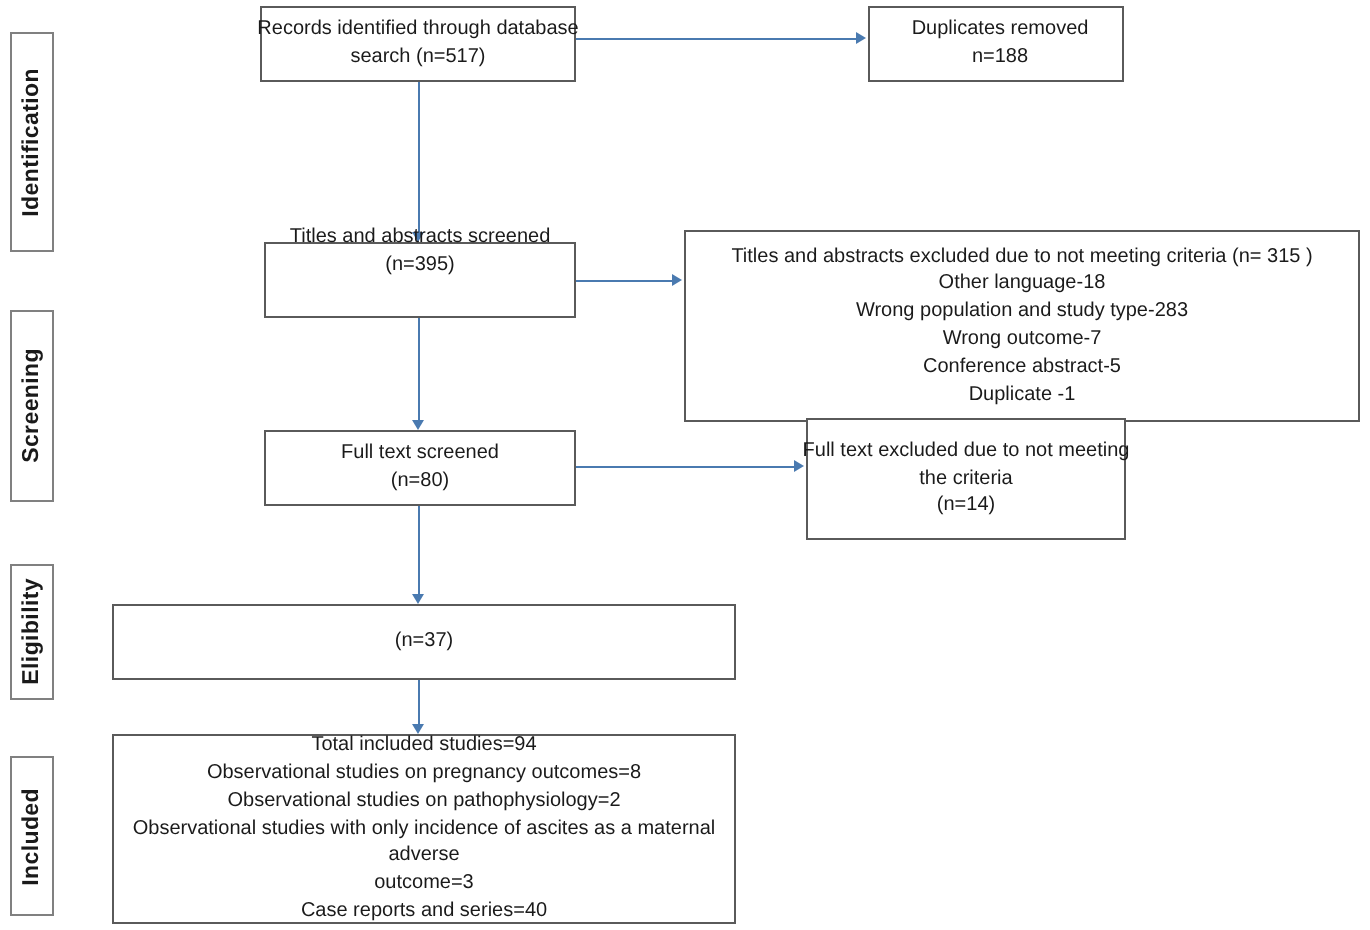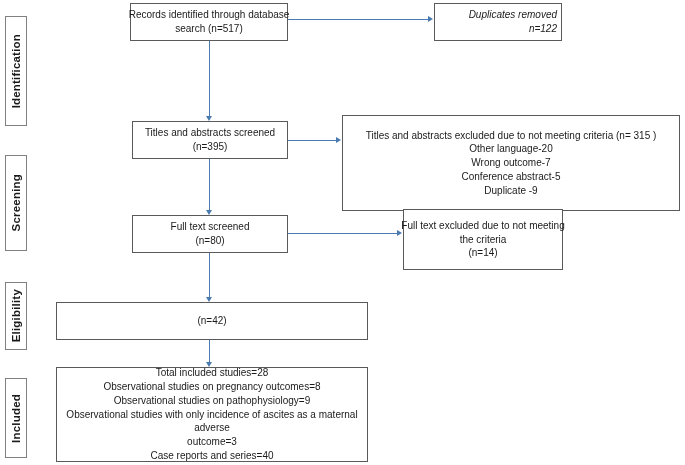--- a/index.html
+++ b/index.html
@@ -44,23 +44,22 @@
     border: 1px solid #5a5a5a;
     background: #ffffff;
     box-sizing: border-box;
     display: flex;
     flex-direction: column;
     align-items: center;
     justify-content: center;
     padding: 18px 4px;
   }
   .flow-box.left-align {
-    align-items: flex-end;
+    align-items: center;
     padding-left: 8px;
-    font-style: italic;
   }
   .flow-line {
     font-family: "Liberation Sans", sans-serif;
     font-size: 10px;
     color: #1a1a1a;
     text-align: center;
     line-height: 1.38;
     white-space: nowrap;
   }
   .flow-box.left-align .flow-line {
@@ -139,53 +138,54 @@
   <div class="conn-v" style="left:209px; top:340px; height:22px;"></div>
   <div class="arrow-down" style="left:205.5px; top:362px;"></div>
 
   <div class="flow-box" style="left:130px; top:3px; width:158px; height:34px;">
     <div class="flow-line">Records identified through database</div>
     <div class="flow-line">search (n=517)</div>
   </div>
 
   <div class="flow-box left-align" style="left:434px; top:3px; width:128px; height:33px;">
     <div class="flow-line">Duplicates removed</div>
-    <div class="flow-line">n=122</div>
+    <div class="flow-line">n=188</div>
   </div>
 
-  <div class="flow-box" style="left:132px; top:121px; width:156px; height:37px;">
+  <div class="flow-box" style="left:132px; top:121px; width:156px; height:37px;justify-content:flex-end;">
     <div class="flow-line">Titles and abstracts screened</div>
     <div class="flow-line">(n=395)</div>
   </div>
 
   <div class="flow-box" style="left:342px; top:92px; width:338px; height:96px;margin-top:23px;">
     <div class="flow-line">Titles and abstracts excluded due to not meeting criteria (n= 315 )</div>
-    <div class="flow-line">Other language-20</div>
+    <div class="flow-line">Other language-18</div>
+    <div class="flow-line">Wrong population and study type-283</div>
     <div class="flow-line">Wrong outcome-7</div>
     <div class="flow-line">Conference abstract-5</div>
-    <div class="flow-line">Duplicate -9</div>
+    <div class="flow-line">Duplicate -1</div>
   </div>
 
   <div class="flow-box" style="left:132px; top:215px; width:156px; height:25px;">
     <div class="flow-line">Full text screened</div>
     <div class="flow-line">(n=80)</div>
   </div>
 
   <div class="flow-box" style="left:403px; top:209px; width:160px; height:61px;">
     <div class="flow-line">Full text excluded due to not meeting</div>
     <div class="flow-line">the criteria</div>
     <div class="flow-line">(n=14)</div>
   </div>
 
   <div class="flow-box" style="left:56px; top:302px; width:312px; height:38px;">
-    <div class="flow-line">(n=42)</div>
+    <div class="flow-line">(n=37)</div>
   </div>
 
   <div class="flow-box" style="left:56px; top:367px; width:312px; height:95px;">
-    <div class="flow-line">Total included studies=28</div>
+    <div class="flow-line">Total included studies=94</div>
     <div class="flow-line">Observational studies on  pregnancy outcomes=8</div>
-    <div class="flow-line">Observational studies on pathophysiology=9</div>
+    <div class="flow-line">Observational studies on pathophysiology=2</div>
     <div class="flow-line wrap">Observational studies with only incidence of ascites as a maternal adverse</div>
     <div class="flow-line">outcome=3</div>
     <div class="flow-line">Case reports and series=40</div>
   </div>
 
 </div>
 
 </body></html>

